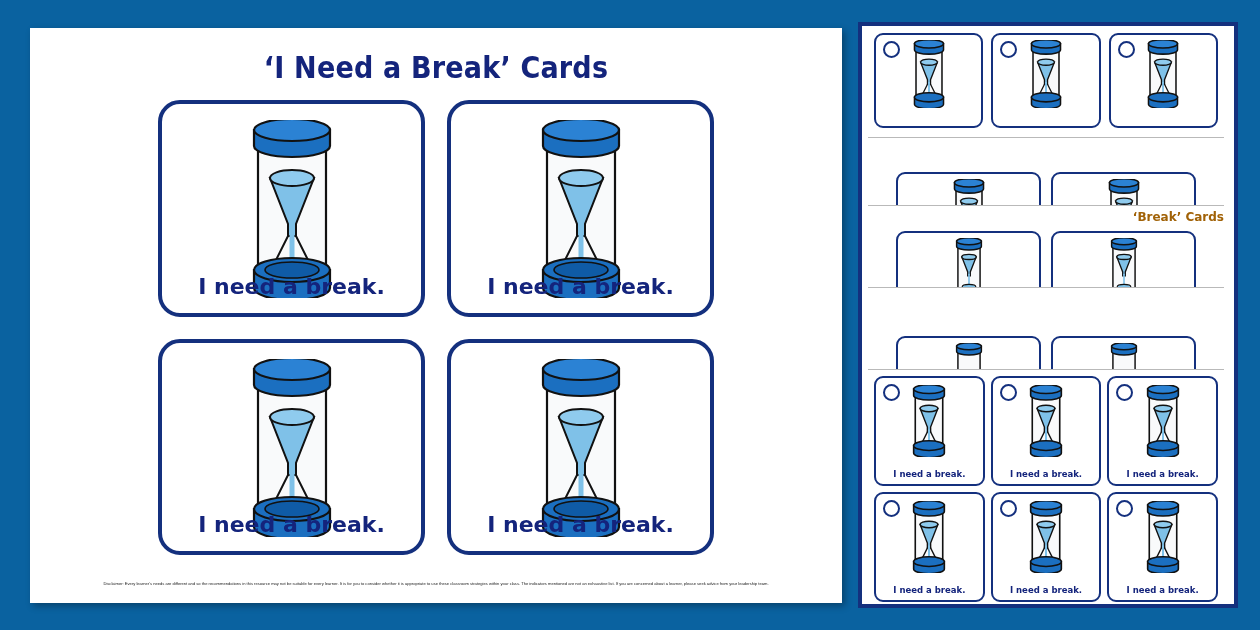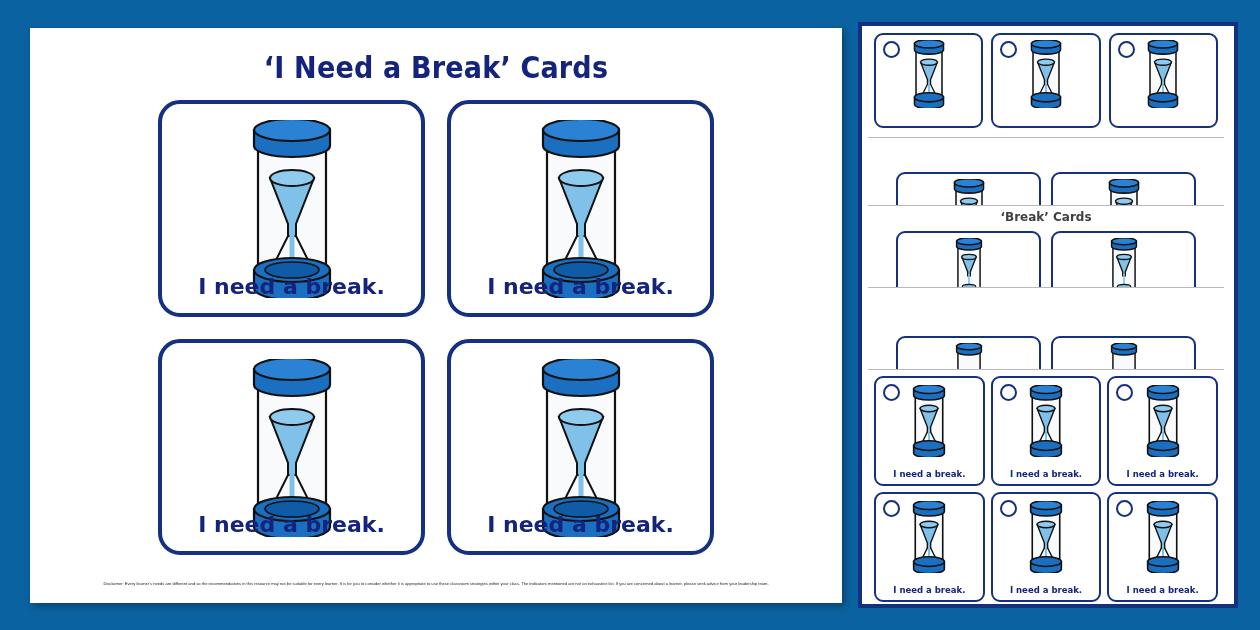--- a/index.html
+++ b/index.html
@@ -88,22 +88,22 @@
   }
   .thumb-page {
     position: absolute;
     left: 6px;
     width: 356px;
     background: #fff;
     border-bottom: 1px solid #b9b9b9;
     overflow: hidden;
   }
   .mini-title {
-    text-align: center;
-    color: #404040;
+    text-align: right;
+    color: #a16207;
     font-weight: bold;
     font-size: 12px;
     font-family: "DejaVu Sans", sans-serif;
     margin: 4px 0 2px 0;
   }
   .mini-grid3 {
     display: grid;
     grid-template-columns: repeat(3, 1fr);
     gap: 8px;
     padding: 5px 6px 0 6px;

